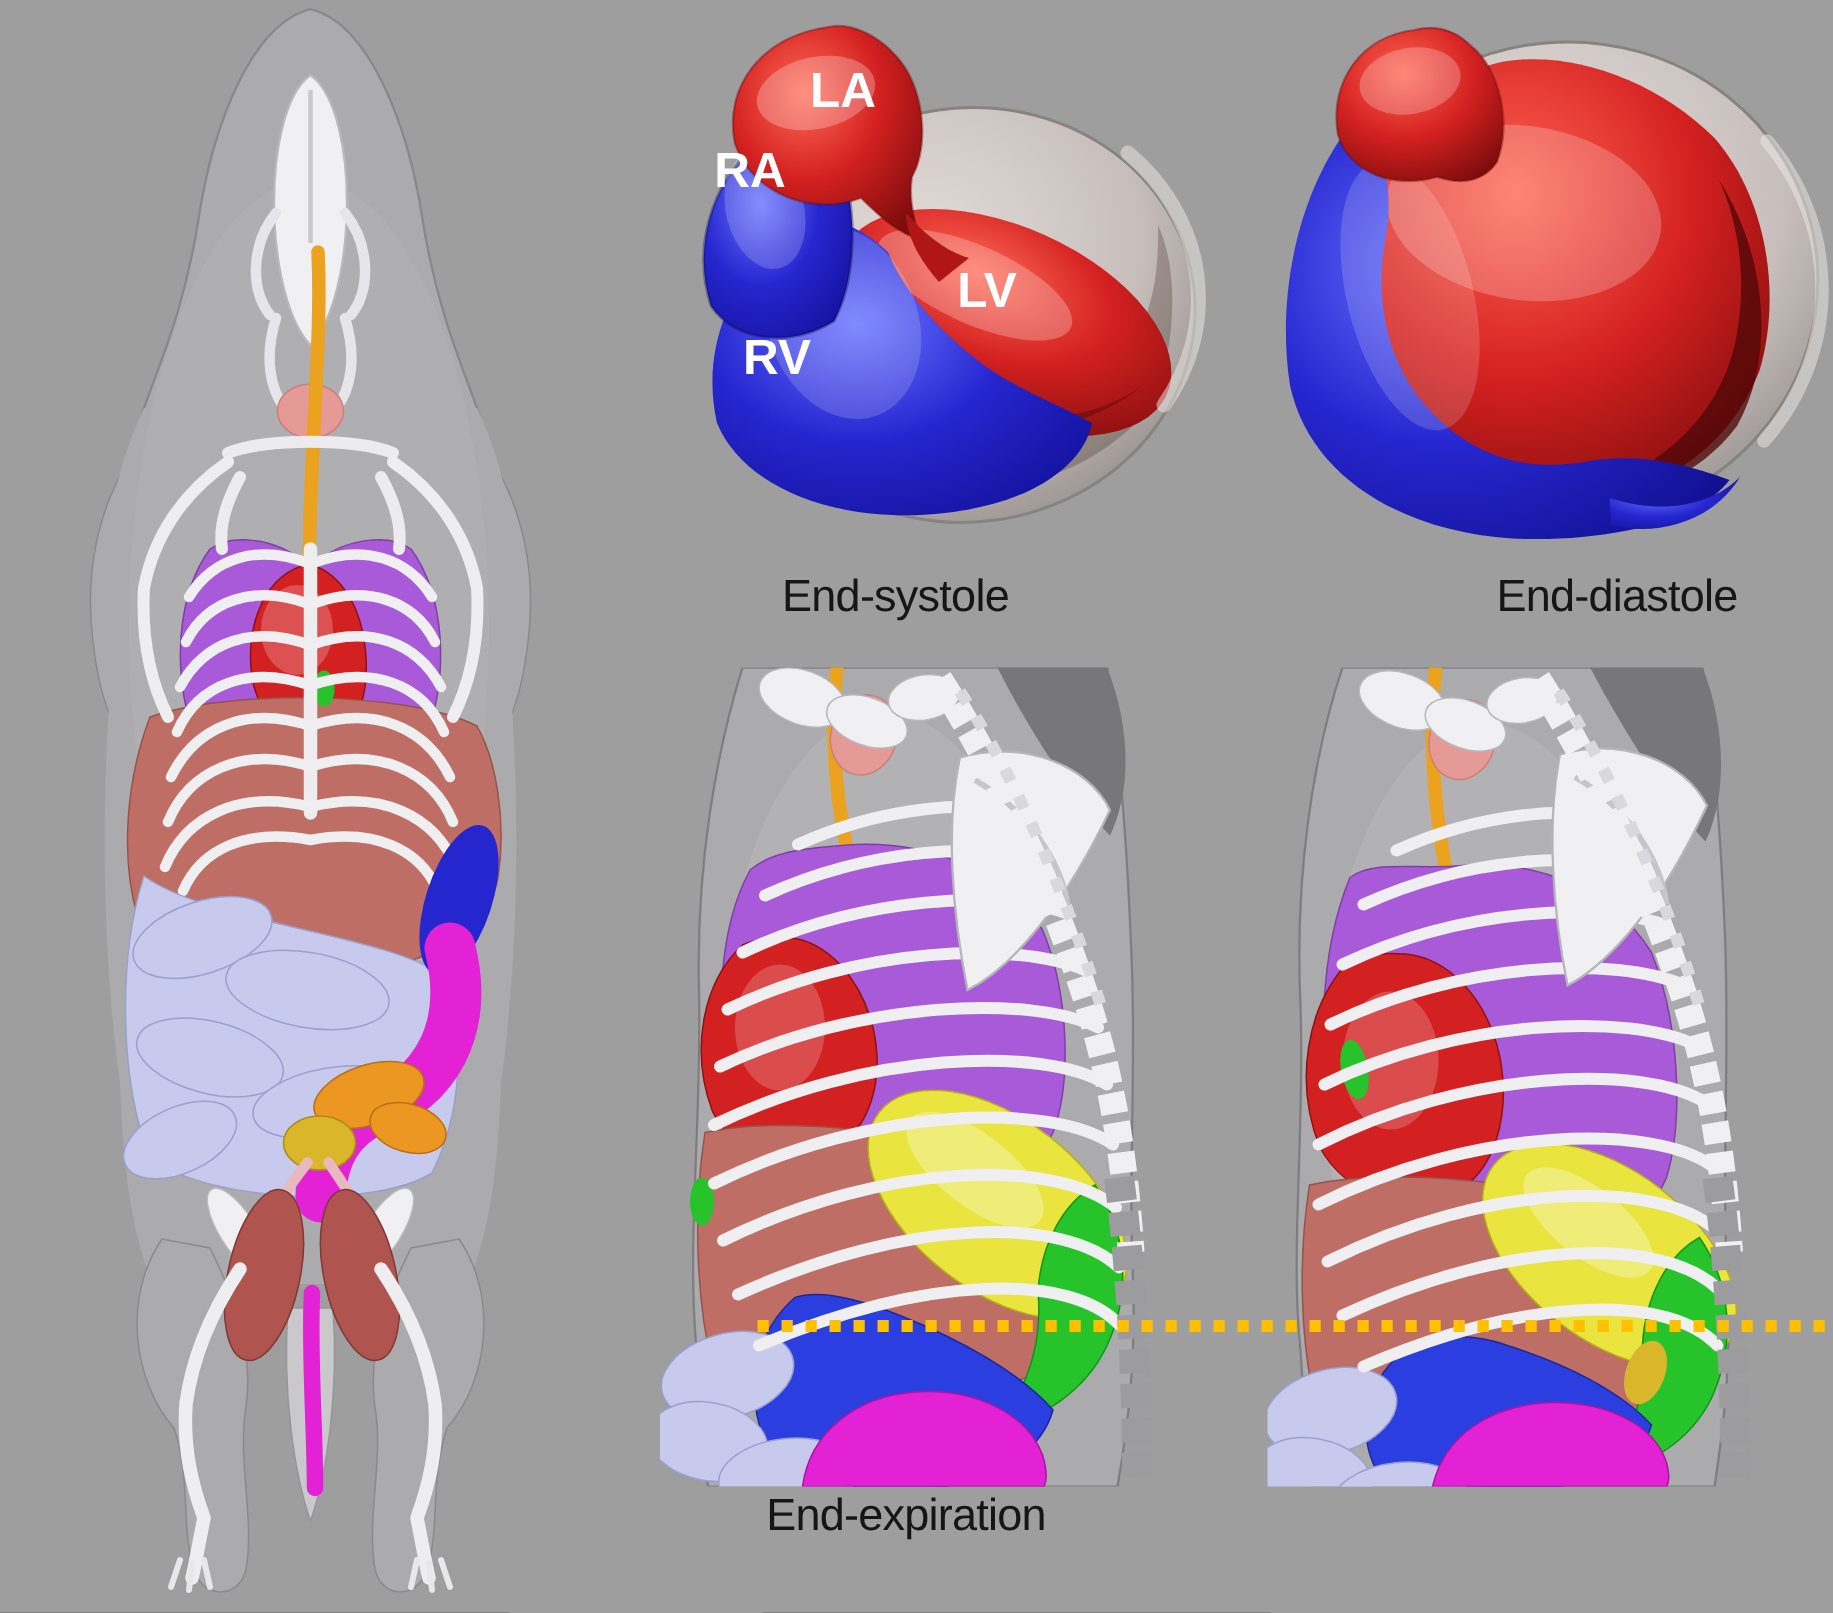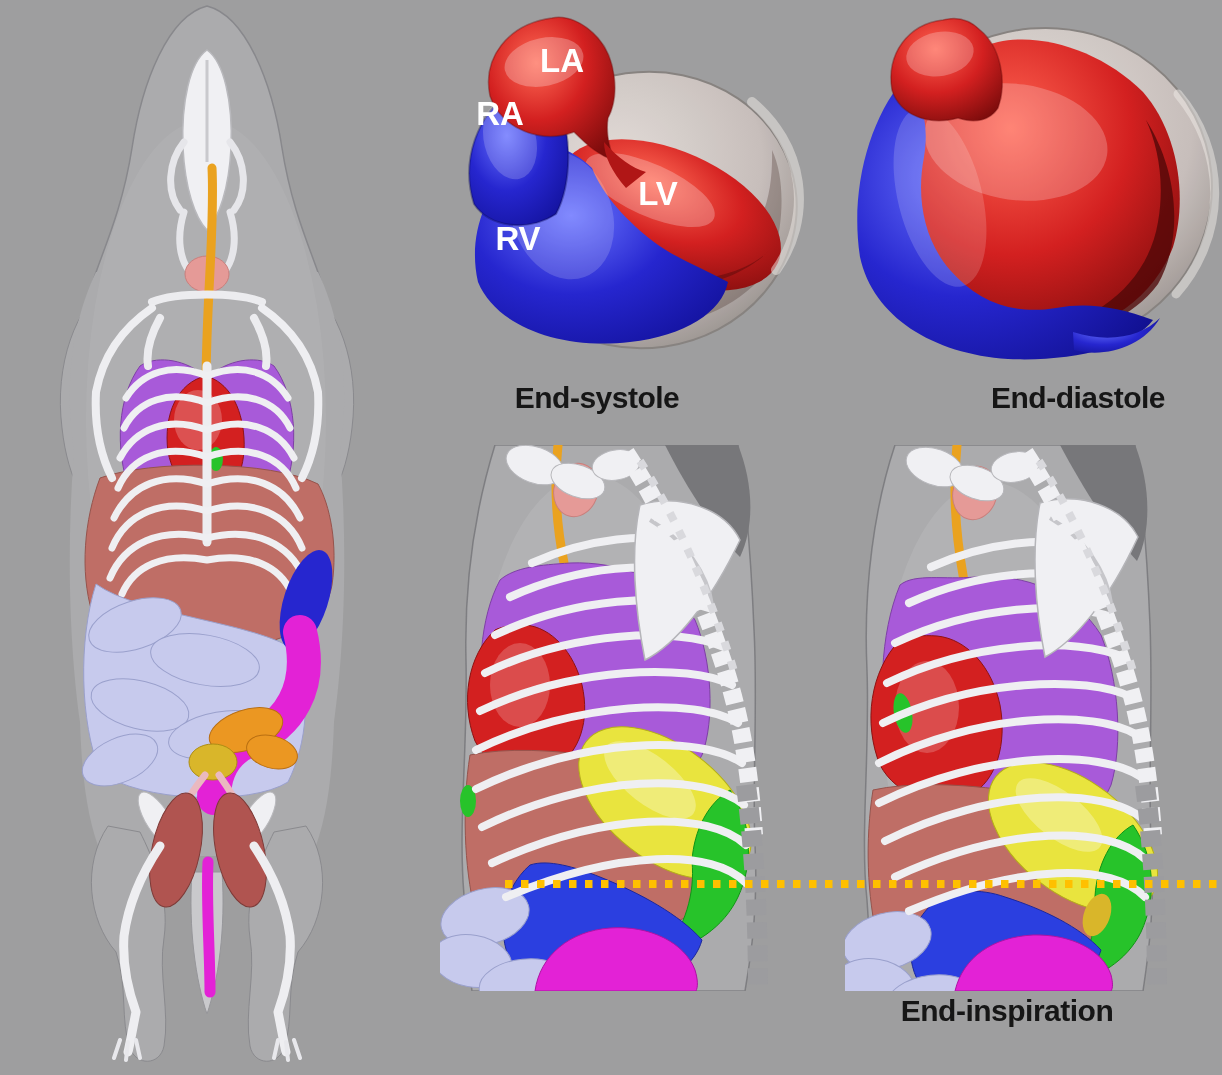--- a/index.html
+++ b/index.html
@@ -1,19 +1,19 @@
 <!DOCTYPE html>
 <html><head>
 <meta charset="utf-8">
 <style>
   html,body{margin:0;padding:0;background:#6f6f71;}
   #canvas{position:relative;width:1222px;height:1075px;background:#9e9e9f;overflow:hidden;
           font-family:"Liberation Sans",sans-serif;}
   #canvas svg{position:absolute;}
-  .caption{position:absolute;transform:translate(-50%,-50%);font-weight:700;font-size:30px;
+  .caption{position:absolute;transform:translate(-50%,-50%);font-weight:400;font-size:30px;
            color:#161616;white-space:nowrap;letter-spacing:-0.5px;}
   .hlabel{font-family:"Liberation Sans",sans-serif;font-weight:600;font-size:33px;}
   #dline{pointer-events:none;}
 </style>
 </head>
 <body>
 
 <div id="canvas">
 
   <svg style="left:0;top:0" width="440" height="1075" viewBox="0 0 440 1075">
@@ -267,14 +267,14 @@
     <path fill="none" stroke="#d9d9dd" stroke-width="8" stroke-dasharray="9 11" d="M194,16 C228,68 264,148 288,226"></path>
     <path fill="none" stroke-width="20" stroke-dasharray="16 7" d="M300,340 C308,400 312,470 312,546" stroke="#9c9c9f"></path>
   </svg>
 
   <svg id="dline" style="left:0;top:0" width="1222" height="1075" viewBox="0 0 1222 1075">
     <line x1="505" y1="884" x2="1222" y2="884" stroke-width="8" stroke-dasharray="7.5 8.5" stroke="#ffc000"></line>
   </svg>
 
   <div class="caption" style="left:597px;top:398px">End-systole</div>
   <div class="caption" style="left:1078px;top:398px">End-diastole</div>
-  <div class="caption" style="left:1007px;top:1011px">End-inspiration</div>
+  <div class="caption" style="left:604px;top:1011px">End-expiration</div>
 </div>
 
 </body></html>

